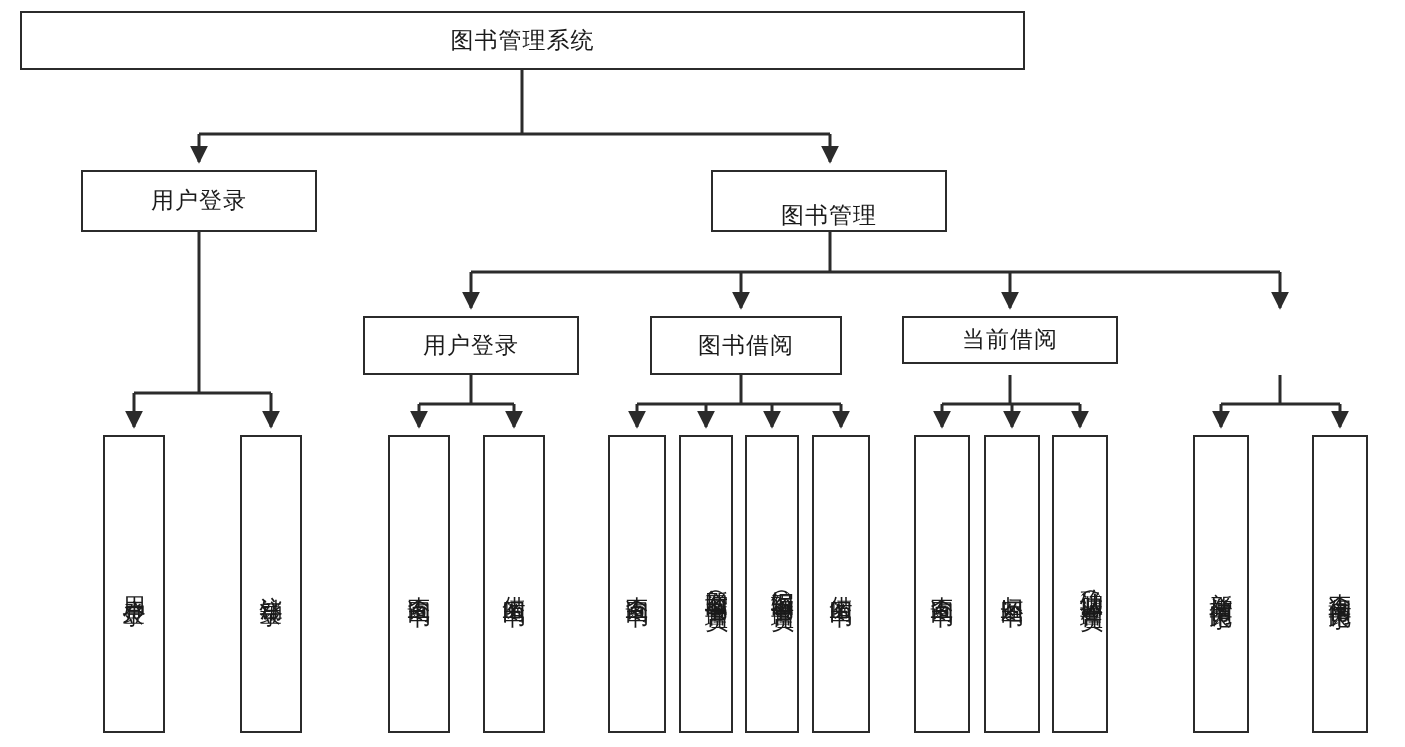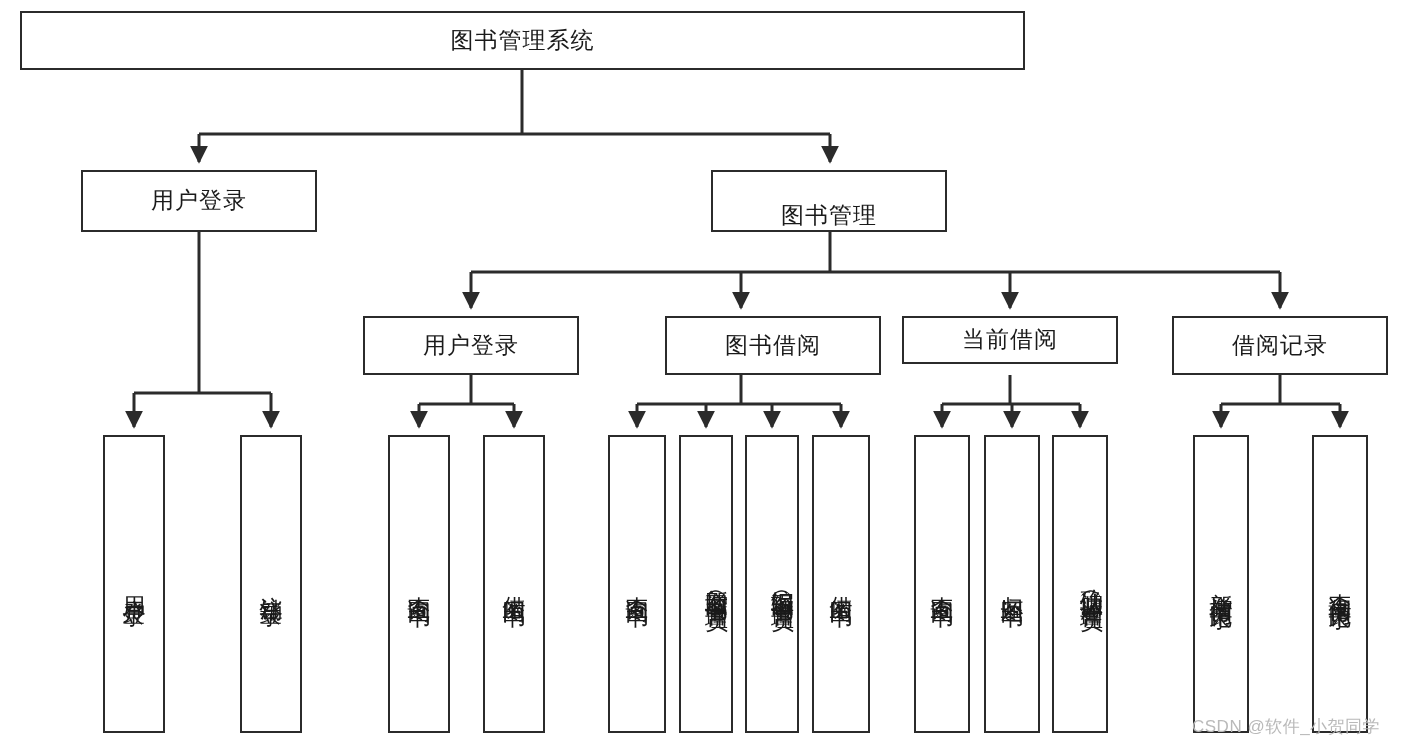--- a/index.html
+++ b/index.html
@@ -121,28 +121,25 @@
   <div class="node node-h" style="left:81px; top:170px; width:236px; height:62px;">
     <span>用户登录</span>
   </div>
   <div class="node node-h" style="left:711px; top:170px; width:236px; height:62px;align-items:flex-end;">
     <span>图书管理</span>
   </div>
 
   <div class="node node-h" style="left:363px; top:316px; width:216px; height:59px;">
     <span>用户登录</span>
   </div>
-  <div class="node node-h" style="left:665px; top:316px; width:216px; height:59px;">
+  <div class="node node-h" style="left:650px; top:316px; width:192px; height:59px;">
     <span>图书借阅</span>
   </div>
   <div class="node node-h" style="left:902px; top:316px; width:216px; height:48px;">
     <span>当前借阅</span>
-  </div>
-  <div class="node node-h" style="left:1172px; top:316px; width:216px; height:59px;">
-    <span>借阅记录</span>
   </div>
 
   <div class="node node-v" style="left:103px; top:435px; width:62px; height:298px;">
     <span>用户登录</span>
   </div>
   <div class="node node-v" style="left:240px; top:435px; width:62px; height:298px;">
     <span>注销登录</span>
   </div>
 
   <div class="node node-v" style="left:388px; top:435px; width:62px; height:298px;">
@@ -175,15 +172,14 @@
     <span>确认归还（管理员）</span>
   </div>
 
   <div class="node node-v" style="left:1193px; top:435px; width:56px; height:298px;">
     <span>新增借阅记录</span>
   </div>
   <div class="node node-v" style="left:1312px; top:435px; width:56px; height:298px;">
     <span>查询借阅记录</span>
   </div>
 
-  <div class="watermark" style="left:1192px; top:715px;">CSDN @软件_小贺同学</div>
 
 </div>
 
 </body></html>

